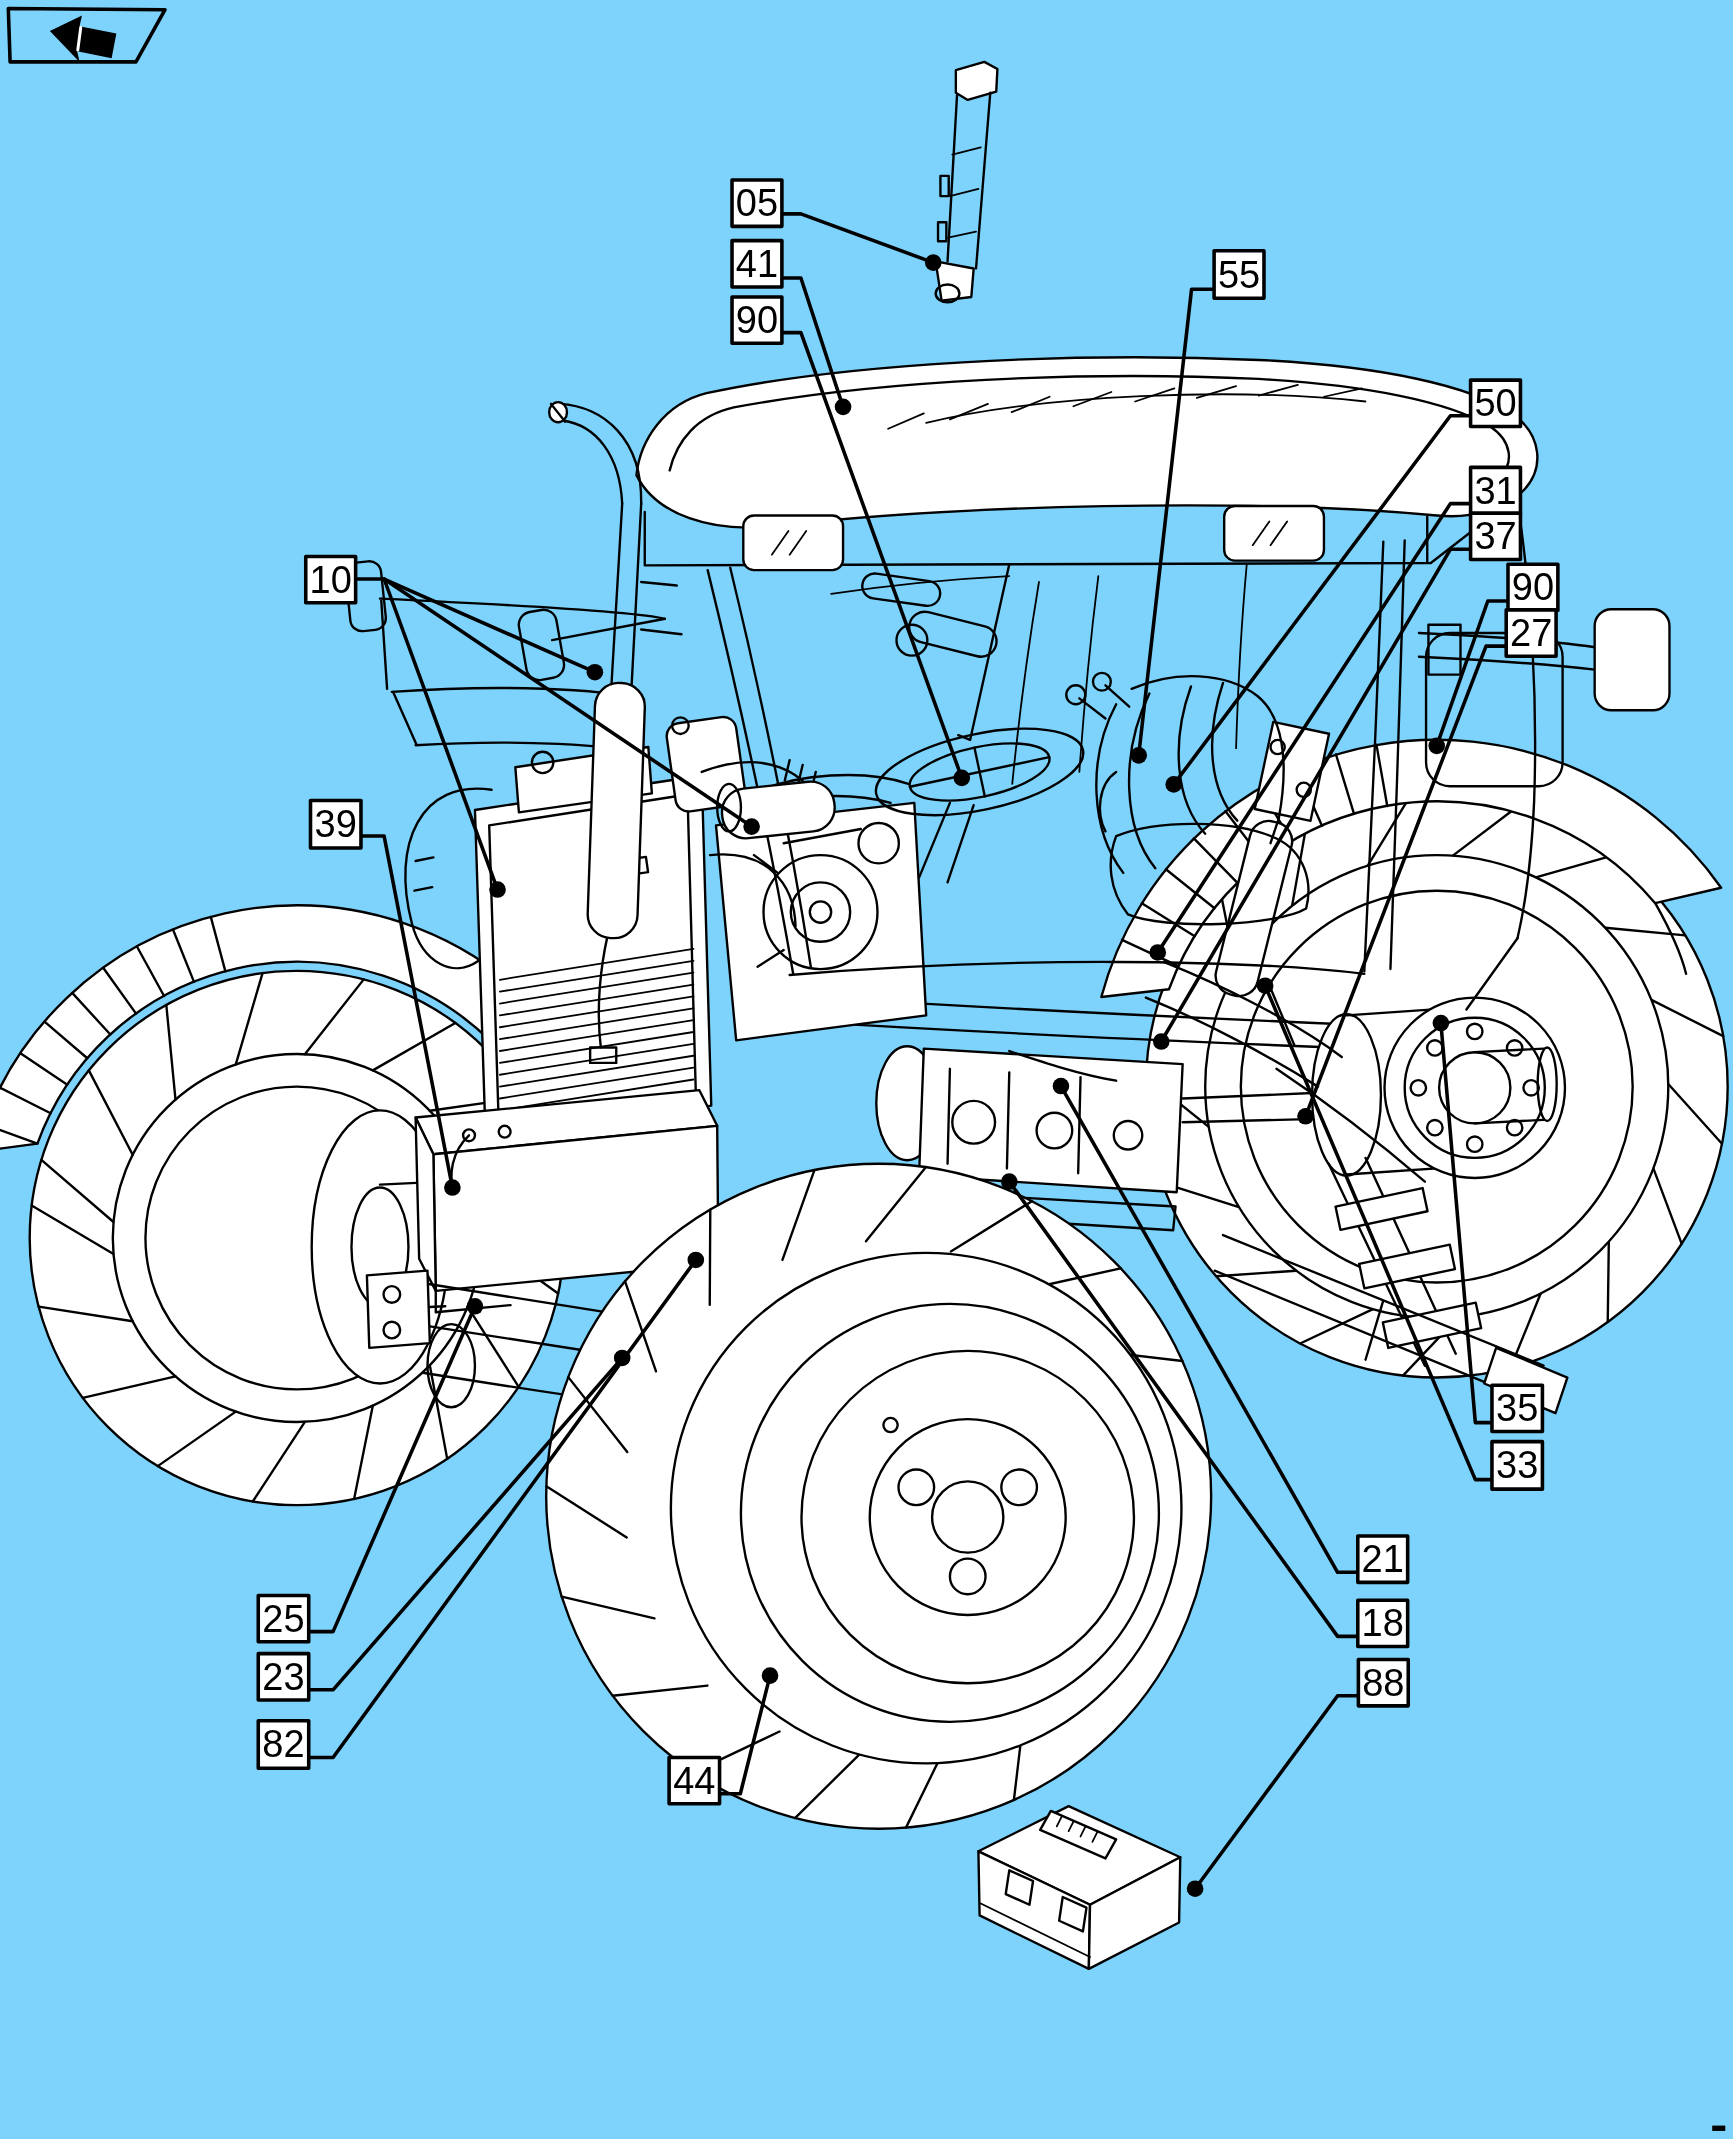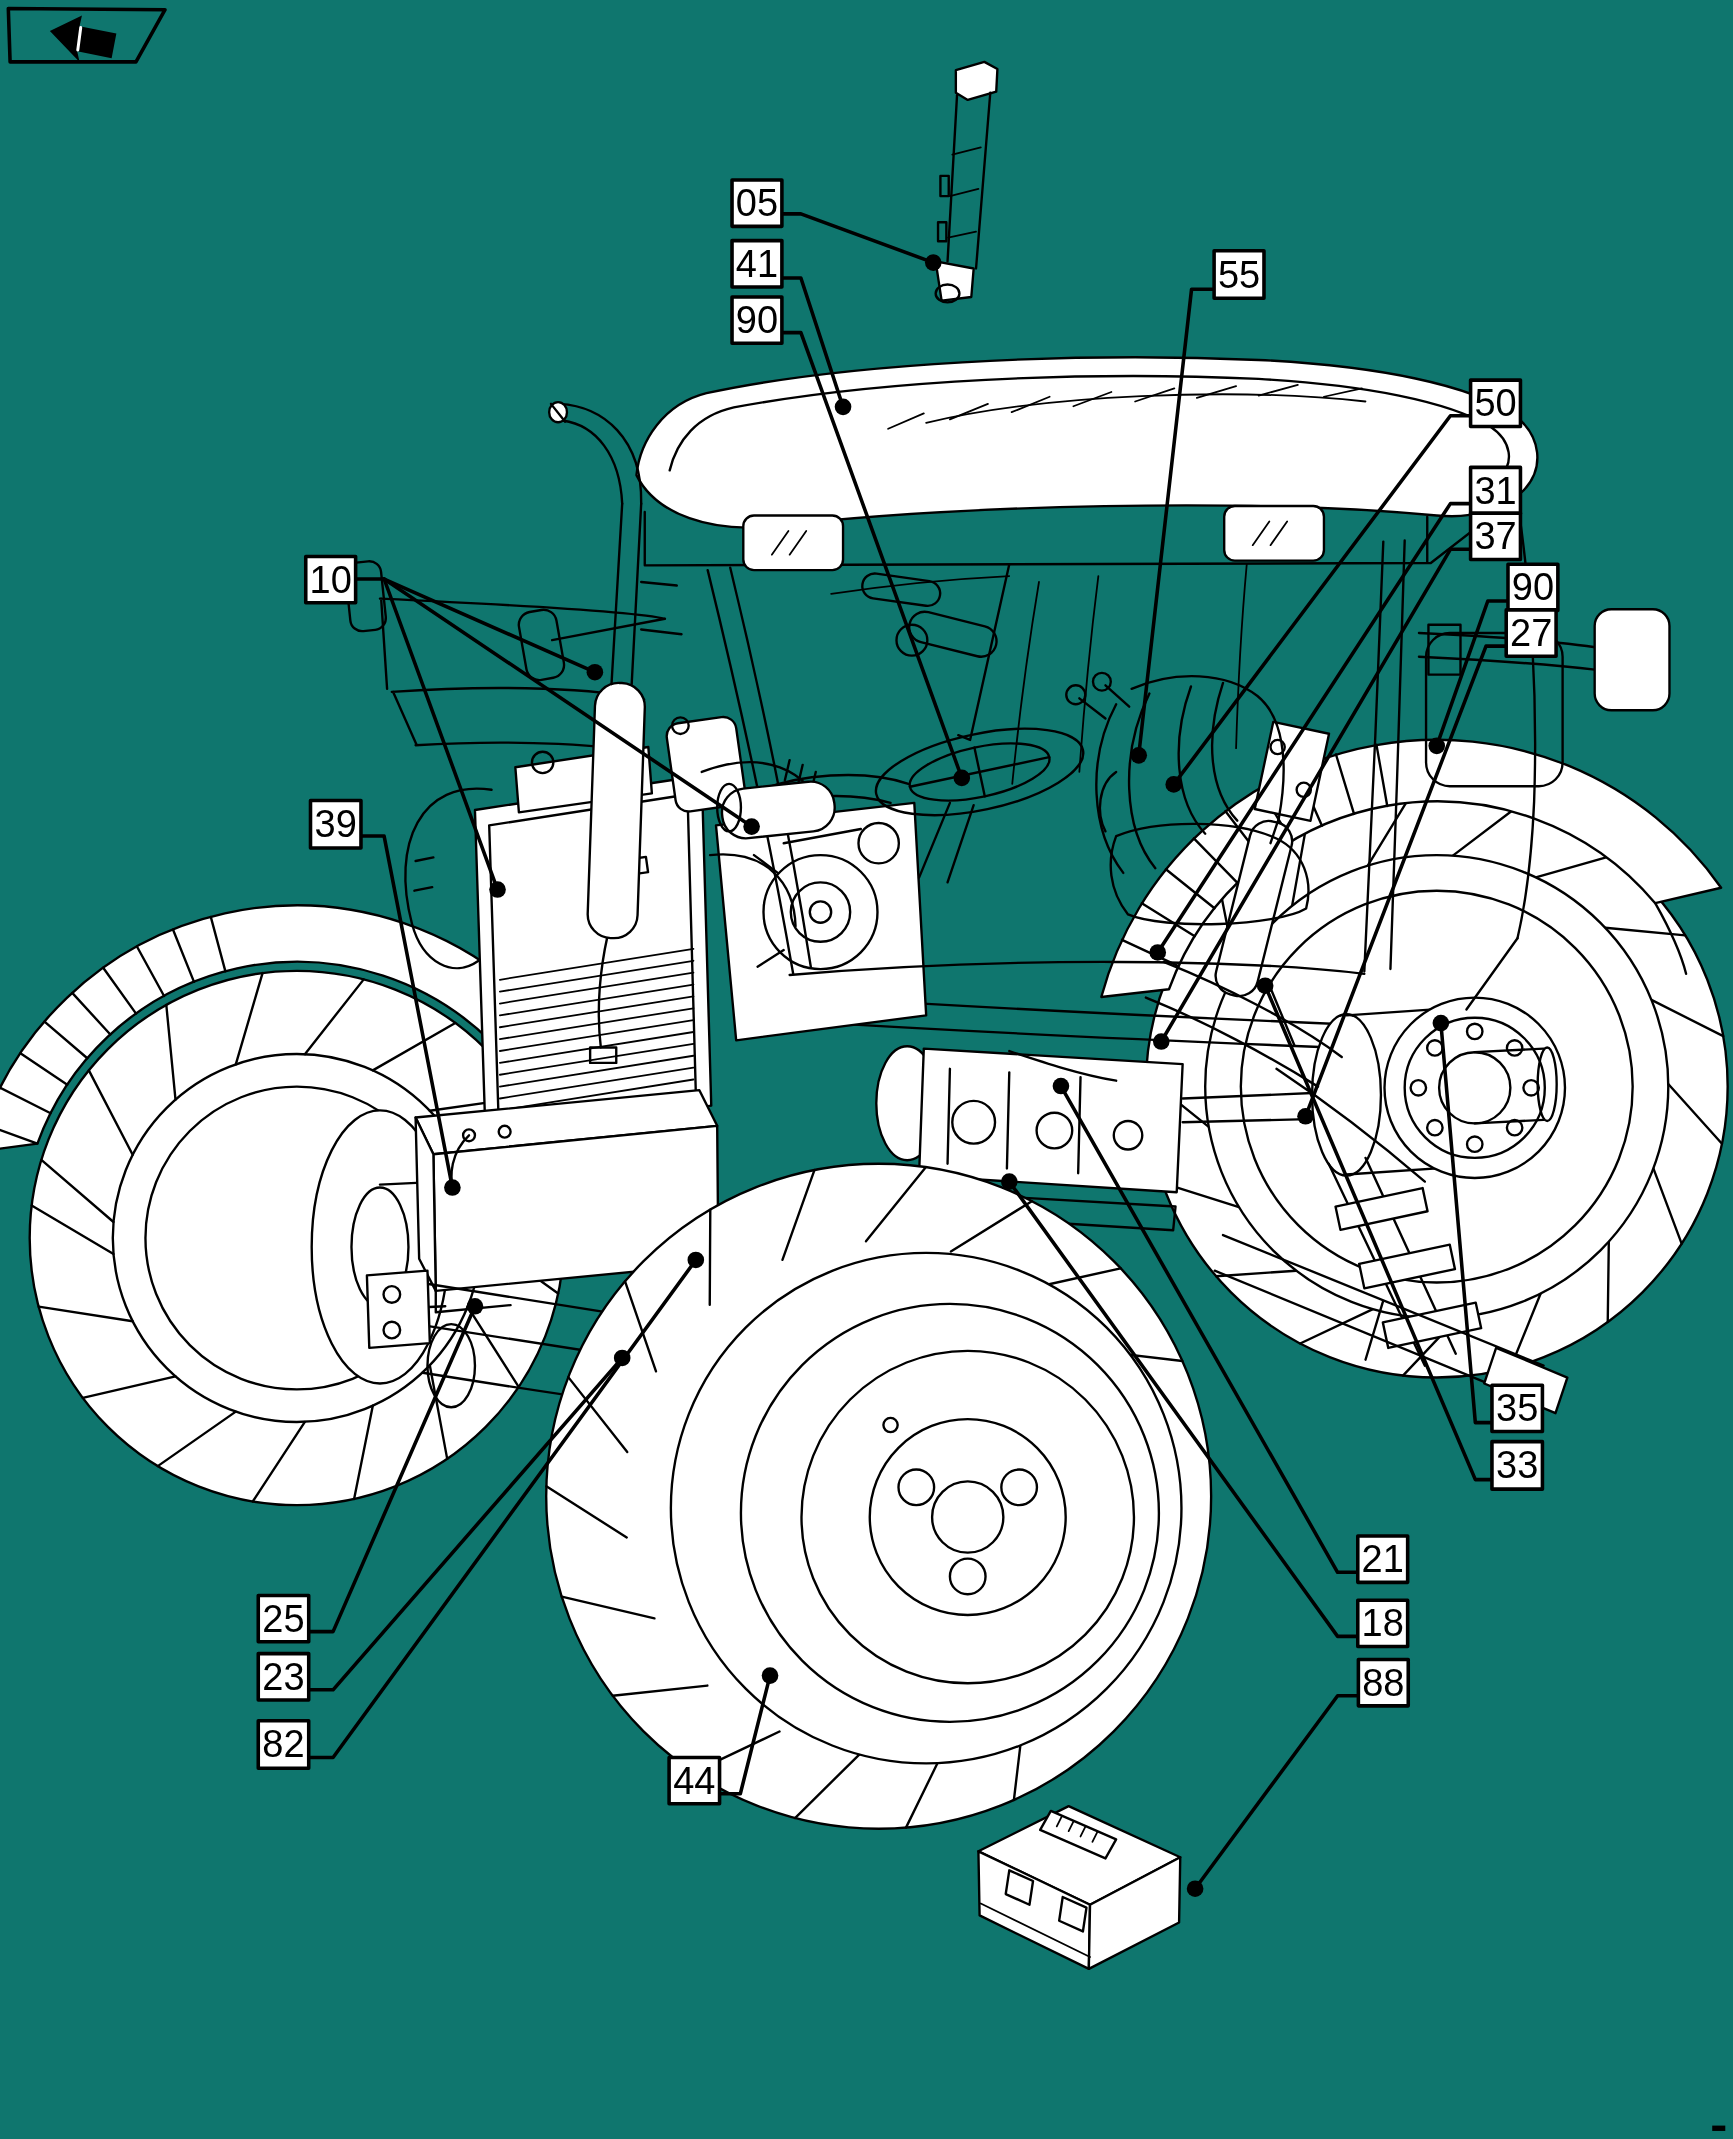--- a/index.html
+++ b/index.html
@@ -1,16 +1,16 @@
 <!DOCTYPE html>
 <html style="font-size:9.5px"><head>
 <meta charset="utf-8">
 <style>
   html,body{margin:0;padding:0;background:#ffffff}
-  .page{position:relative;width:1733px;height:2140px;background:#0f766e;overflow:hidden}
+  .page{position:relative;width:1733px;height:2140px;background:#7dd3fc;overflow:hidden}
   #diagram{position:absolute;left:0;top:0}
   #diagram *{stroke:#000000;stroke-width:4;fill:none;stroke-linecap:round;stroke-linejoin:round}
   #diagram .fw{fill:#ffffff}
   #diagram .fb{fill:#000000;stroke:none}
   #diagram .thick{stroke-width:6}
   #diagram .thin{stroke-width:3}
   #diagram .wl{stroke:#ffffff;stroke-width:5}
   #diagram text{fill:#000000;stroke:none;font-family:"Liberation Sans","DejaVu Sans",sans-serif;font-size:64px}
 </style>
 </head>

